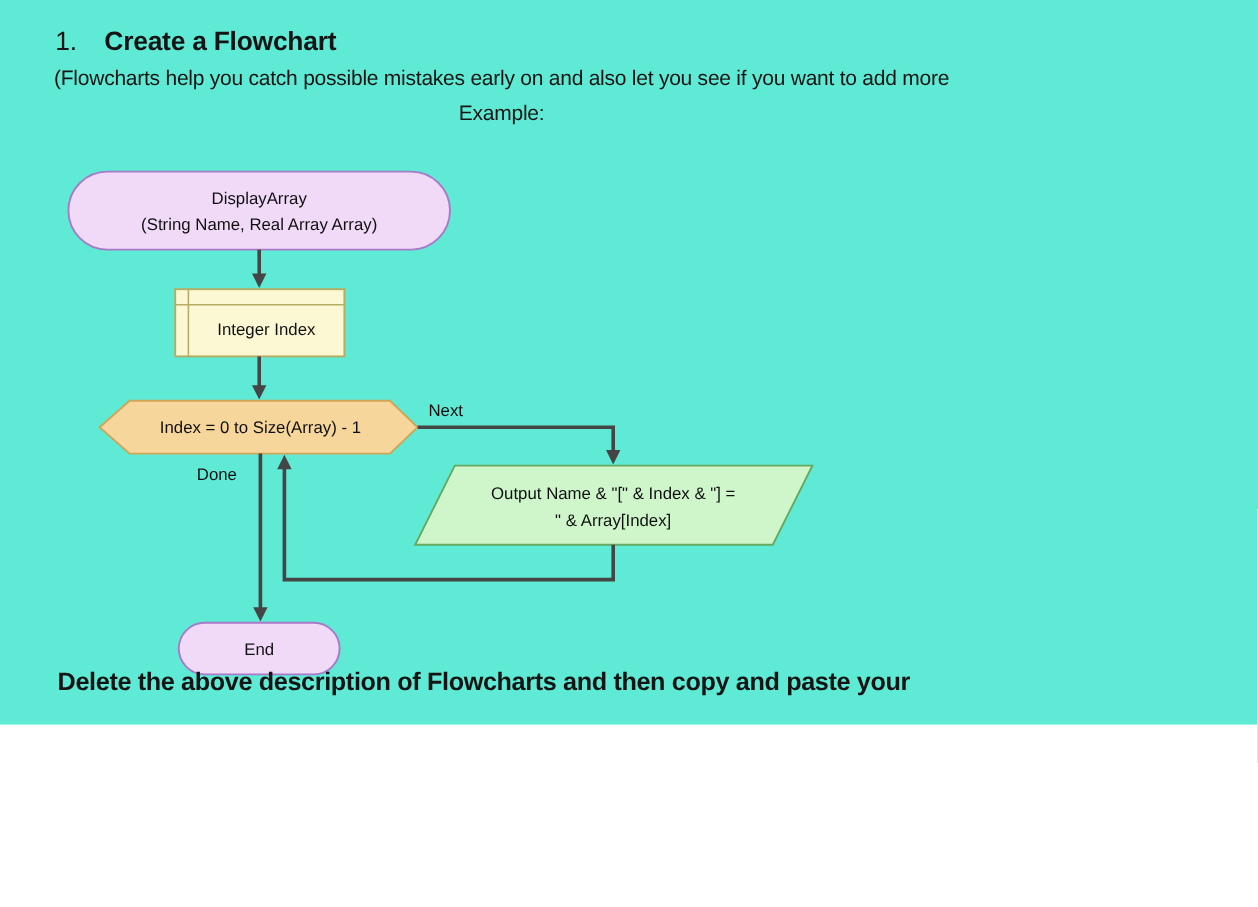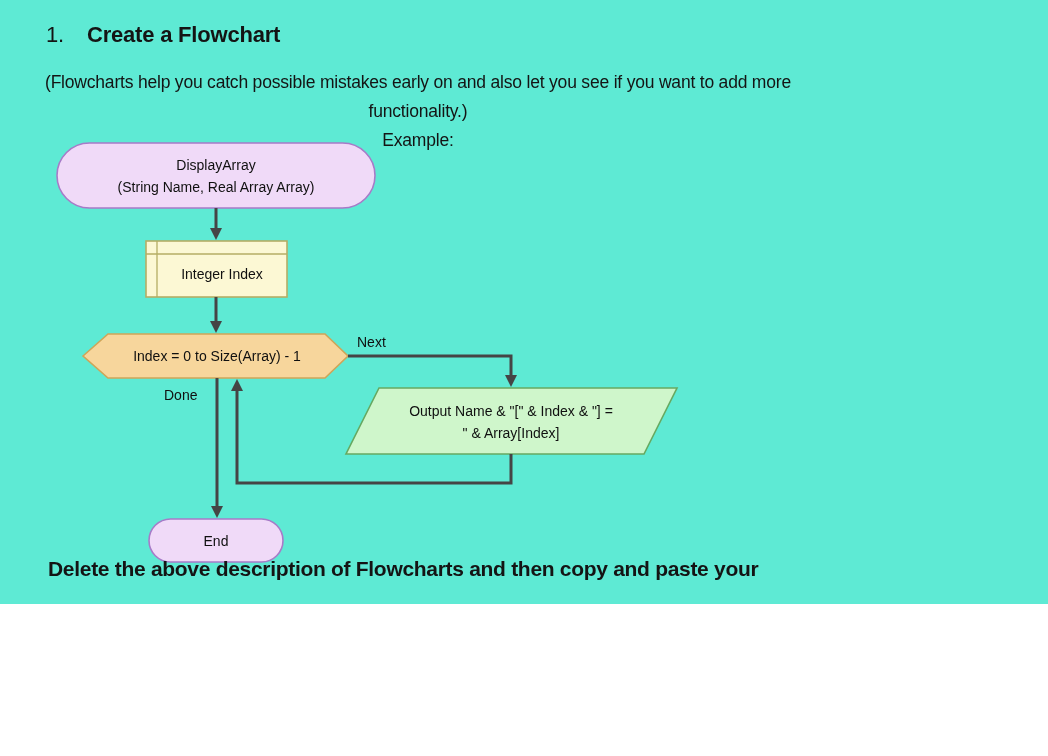--- a/index.html
+++ b/index.html
@@ -16,21 +16,21 @@
   .abs{position:absolute;}
   .heading{
     left:46px; top:22px;
     font-size:22px;
     letter-spacing:-0.2px;
     white-space:nowrap;
   }
   .heading .num{font-weight:400; margin-right:23px;}
   .heading .title{font-weight:700;}
   .intro{
-    left:45px; top:68px;
+    left:45px; top:51px;
     font-size:17.5px;
     line-height:29px;
     letter-spacing:-0.2px;
     white-space:nowrap;
   }
   .footer-text{
     left:48px; top:552px;
     font-size:21px;
     font-weight:700;
     line-height:34px;
@@ -60,21 +60,20 @@
 <body>
 
 <div class="page">
 
   <div class="abs heading">
     <span class="num">1.</span><span class="title">Create a Flowchart</span>
   </div>
 
   <div class="abs intro">
     <div>(Flowcharts help you catch possible mistakes early on and also let you see if you want to add more</div>
-    <div>functionality.)</div>
     <div>Example:</div>
   </div>
 
   <svg class="abs flowchart-svg" width="1048" height="756" viewBox="0 0 1048 756" xmlns="http://www.w3.org/2000/svg">
 
     <rect class="s-pill" x="57" y="143" width="318" height="65" rx="32.5" ry="32.5"></rect>
     <text class="f-text" x="216" y="170" text-anchor="middle">DisplayArray</text>
     <text class="f-text" x="216" y="192" text-anchor="middle">(String Name, Real Array Array)</text>
 
     <path class="f-line" d="M216 208 V229"></path>

